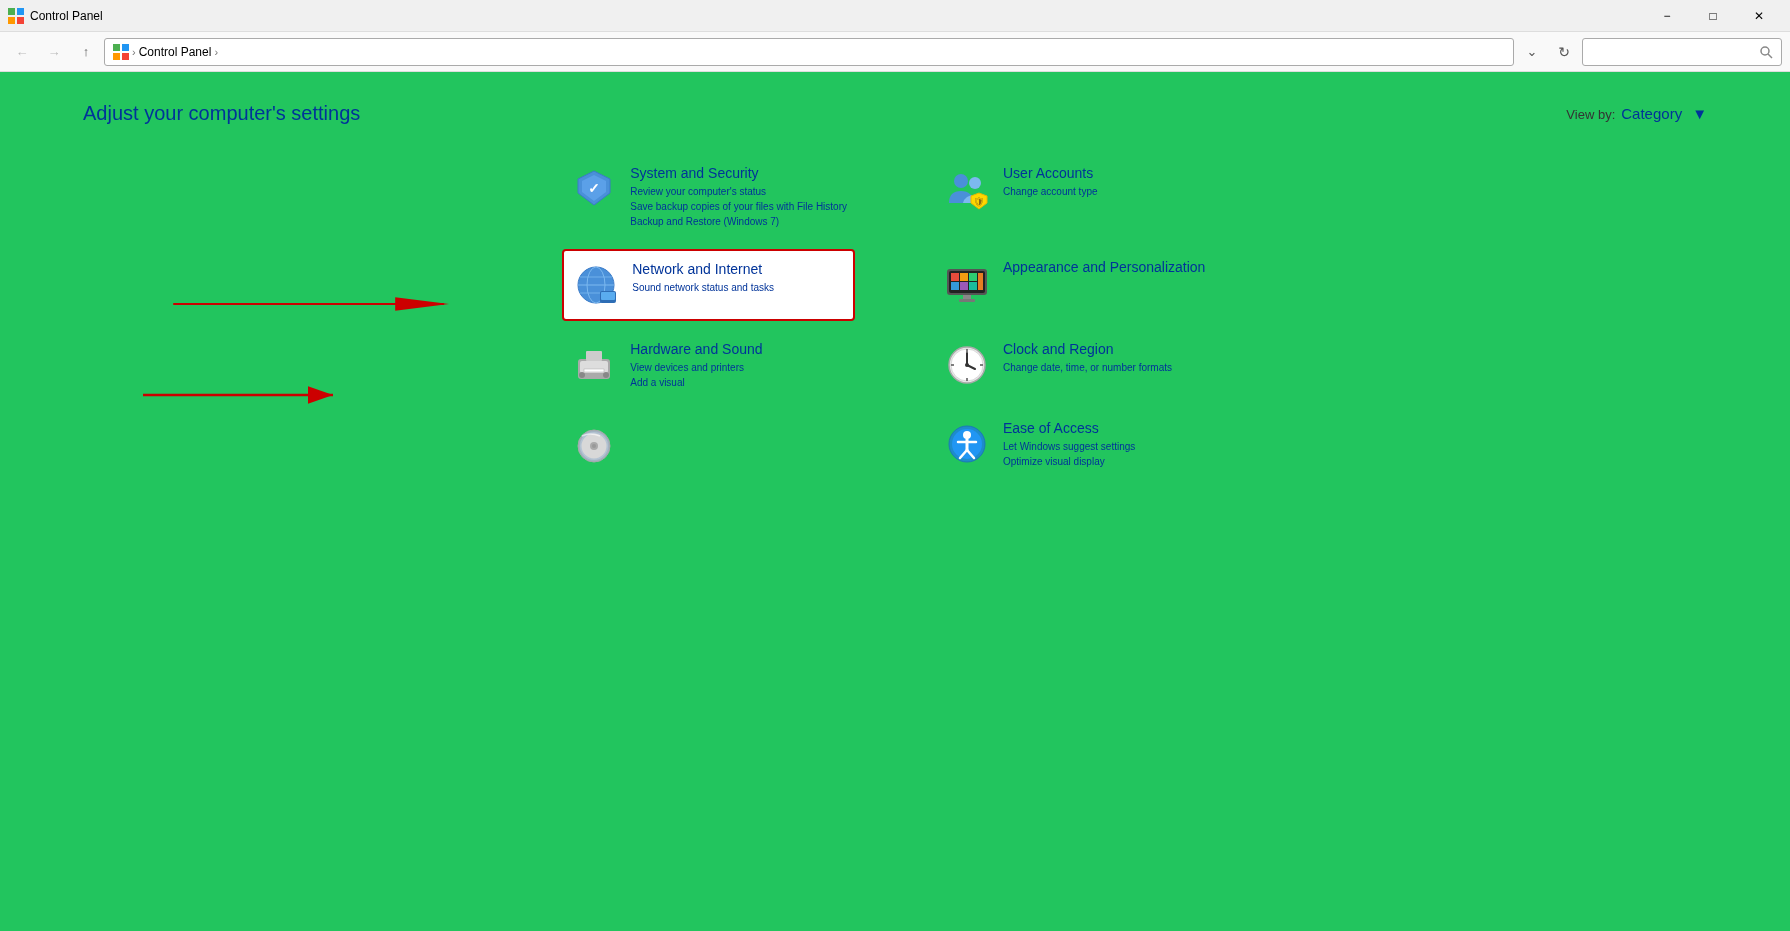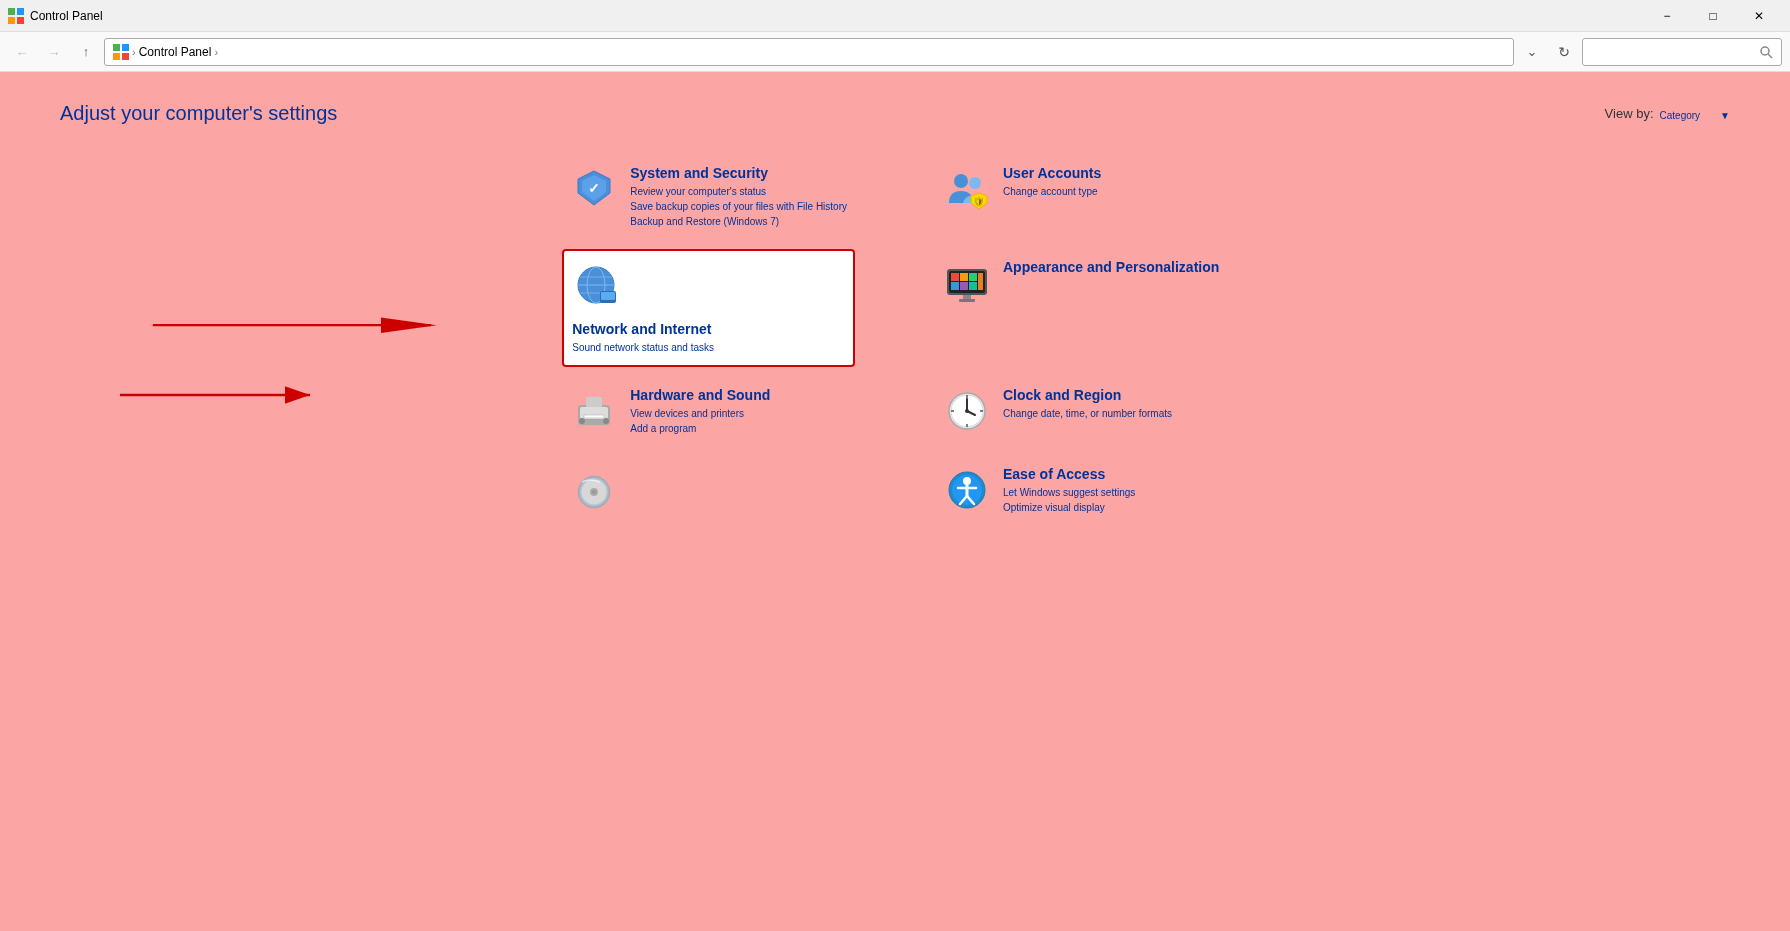--- a/index.html
+++ b/index.html
@@ -116,23 +116,23 @@
     .search-box input {
       border: none;
       outline: none;
       flex: 1;
       font-size: 12px;
       background: transparent;
     }
 
     
     .main-content {
-      background: #fca5a5;
+      background: #22c55e;
       height: calc(931px - 72px);
-      padding: 30px 60px;
+      padding: 30px 83px;
       overflow-y: auto;
     }
 
     .page-header {
       display: flex;
       justify-content: space-between;
       align-items: center;
       margin-bottom: 30px;
     }
     .page-title {
@@ -143,24 +143,24 @@
     .view-by {
       display: flex;
       align-items: flex-end;
       gap: 6px;
       font-size: 13px;
       color: #333;
     }
     .view-by-dropdown {
       display: flex;
       align-items: center;
-      gap: 20px;
+      gap: 10px;
       cursor: pointer;
       color: #003399;
-      font-size: 10px;
+      font-size: 15px;
     }
 
     .categories-grid {
       display: grid;
       grid-template-columns: 1fr 1fr;
       gap: 10px 80px;
       max-width: 900px;
       margin: 0 auto;
     }
 
@@ -186,21 +186,21 @@
       flex-shrink: 0;
       display: flex;
       align-items: center;
       justify-content: center;
     }
 
     .category-text { flex: 1; }
     .category-name {
       font-size: 14px;
       color: #003399;
-      font-weight: 700;
+      font-weight: 400;
       text-decoration: none;
       display: block;
       margin-bottom: 3px;
     }
     .category-link {
       font-size: 10px;
       color: #003399;
       display: block;
       line-height: 1.5;
       text-decoration: none;
@@ -325,21 +325,21 @@
             <polygon points="34,26 42,29 42,36 34,42 26,36 26,29" fill="#ffd700" stroke="#e6b800" stroke-width="1"></polygon>
             <text x="34" y="38" text-anchor="middle" font-size="9" fill="#8B6914">🛡</text>
           </svg>
         </div>
         <div class="category-text">
           <span class="category-name">User Accounts</span>
           <a class="category-link">Change account type</a>
         </div>
       </div>
 
-      <div class="category-item highlighted" style="position:relative;flex-direction:column;">
+      <div class="category-item highlighted" style="position:relative;">
         <div class="category-icon">
           <svg width="44" height="44" viewBox="0 0 44 44">
 
             <circle cx="22" cy="22" r="18" fill="#4a90d9" stroke="#3a7bc8" stroke-width="1"></circle>
             <ellipse cx="22" cy="22" rx="9" ry="18" fill="none" stroke="#7cb9f0" stroke-width="1"></ellipse>
             <line x1="4" y1="22" x2="40" y2="22" stroke="#7cb9f0" stroke-width="1"></line>
             <line x1="6" y1="14" x2="38" y2="14" stroke="#7cb9f0" stroke-width="0.8"></line>
             <line x1="6" y1="30" x2="38" y2="30" stroke="#7cb9f0" stroke-width="0.8"></line>
 
             <rect x="26" y="28" width="16" height="12" rx="2" fill="#2d6db5"></rect>
@@ -387,21 +387,21 @@
 
             <rect x="12" y="26" width="20" height="3" fill="white" stroke="#aaa" stroke-width="0.5"></rect>
 
             <circle cx="34" cy="32" r="3" fill="#888"></circle>
             <circle cx="10" cy="32" r="3" fill="#888"></circle>
           </svg>
         </div>
         <div class="category-text">
           <span class="category-name">Hardware and Sound</span>
           <a class="category-link">View devices and printers</a>
-          <a class="category-link">Add a program</a>
+          <a class="category-link">Add a visual</a>
         </div>
       </div>
 
       <div class="category-item">
         <div class="category-icon">
           <svg width="44" height="44" viewBox="0 0 44 44">
             <circle cx="22" cy="22" r="18" fill="#e8e8e8" stroke="#aaa" stroke-width="1.5"></circle>
             <circle cx="22" cy="22" r="16" fill="white" stroke="#bbb" stroke-width="0.5"></circle>
 
             <line x1="22" y1="22" x2="22" y2="10" stroke="#333" stroke-width="2" stroke-linecap="round"></line>

